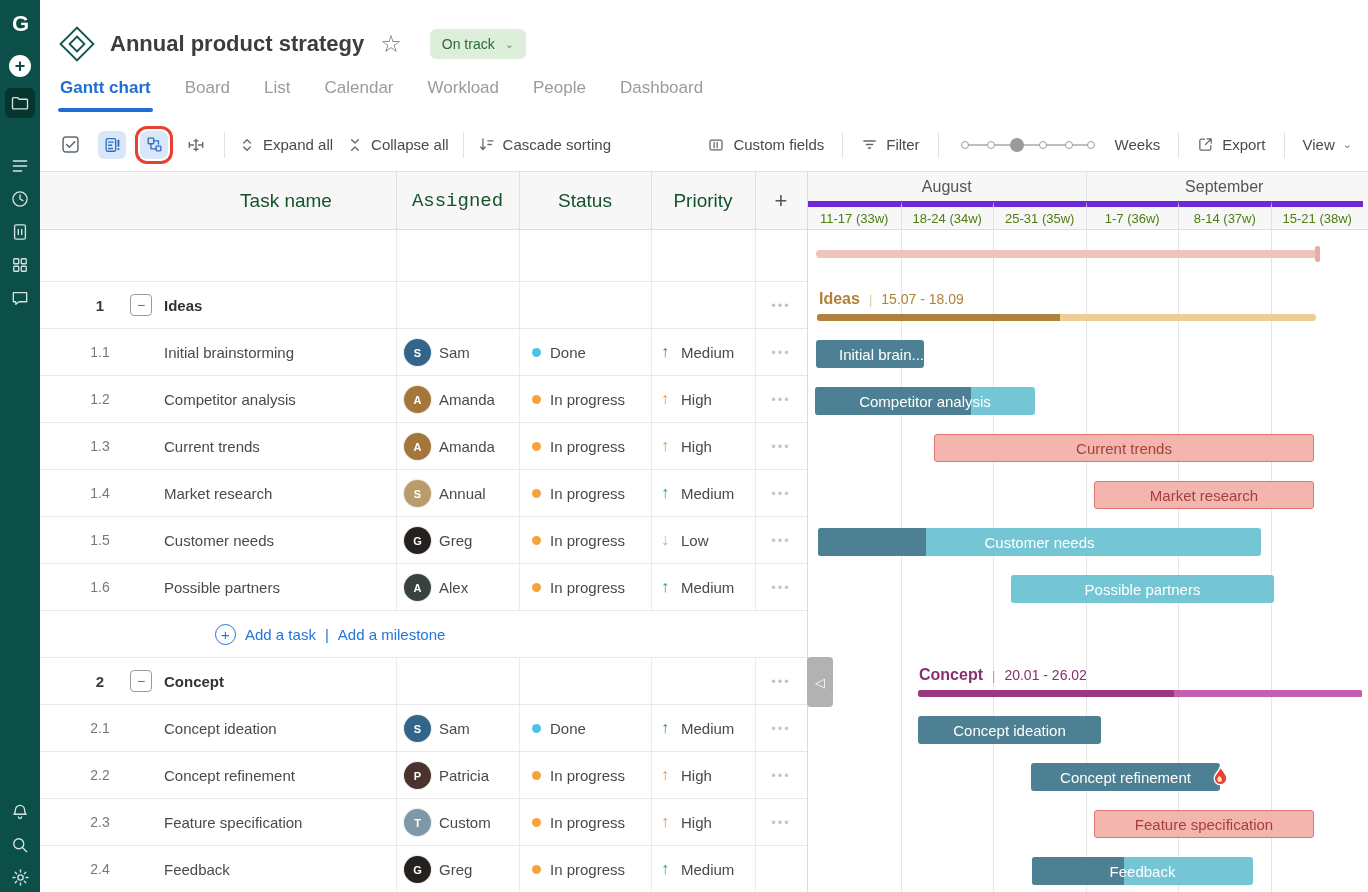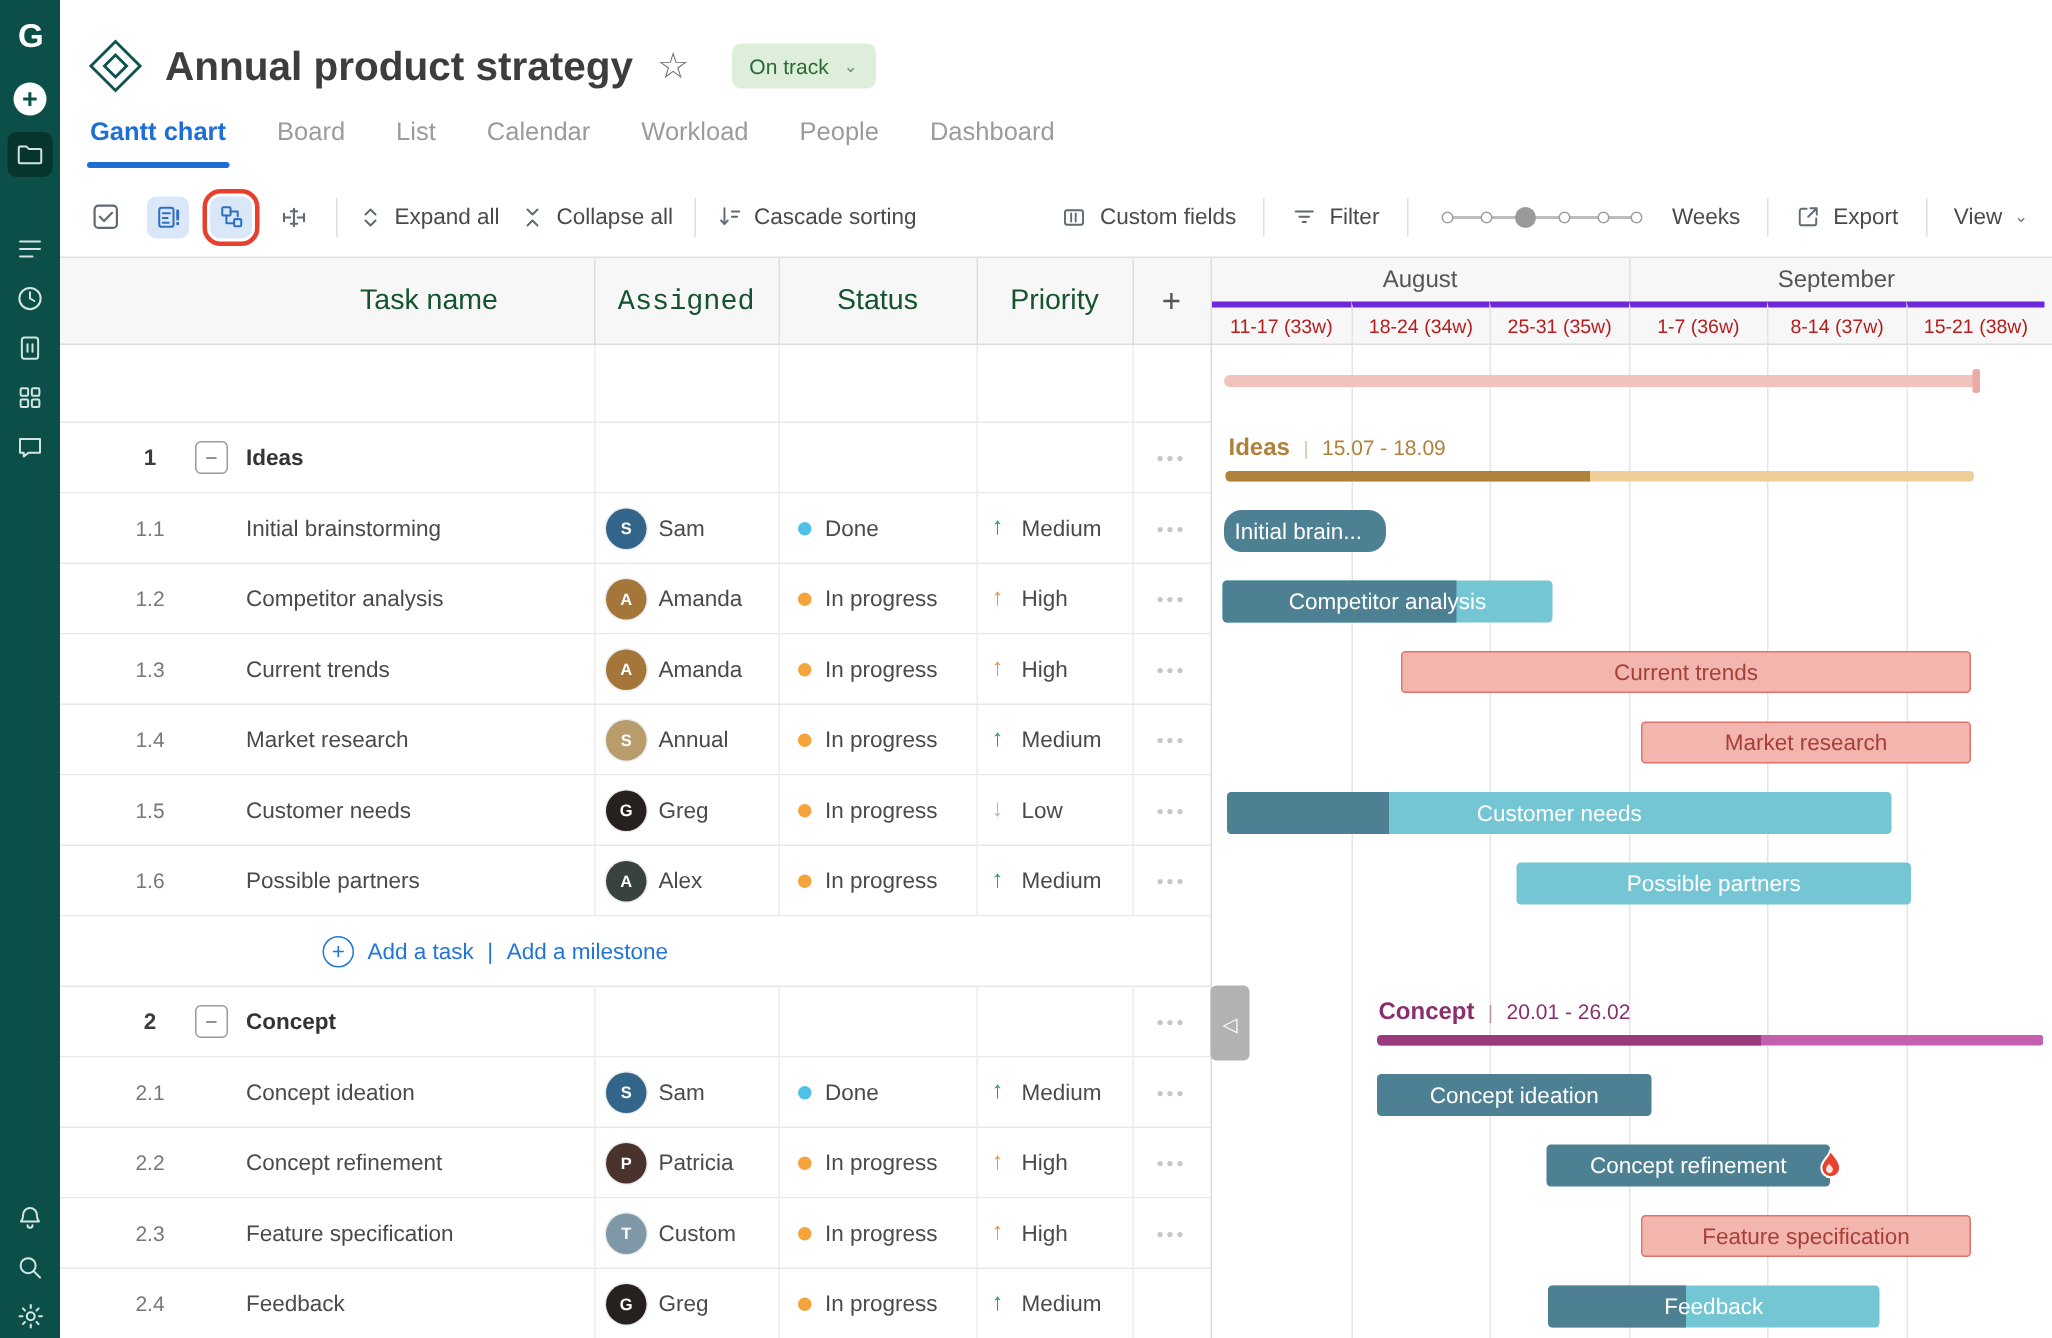--- a/index.html
+++ b/index.html
@@ -12,21 +12,21 @@
   .sb-item { position:absolute; left:0; width:40px; height:32px; display:flex; align-items:center; justify-content:center; color:#d3e5e2; }
   .sb-item svg { stroke:#d3e5e2; fill:none; stroke-width:1.6; stroke-linecap:round; stroke-linejoin:round; }
   .sb-logo { font-weight:bold; font-size:22px; color:#ffffff; letter-spacing:-1px; }
   .sb-active { position:absolute; left:5px; width:30px; height:30px; background:#06342f; border-radius:6px; display:flex; align-items:center; justify-content:center; }
   .sb-plus { width:22px; height:22px; background:#ffffff; border-radius:50%; color:#0b4f48; font-size:18px; font-weight:bold; display:flex; align-items:center; justify-content:center; line-height:1; }
 
   
   #header { position:absolute; left:40px; top:0; width:1328px; height:118px; background:#fff; }
   #title-row { position:absolute; left:18px; top:22px; height:44px; display:flex; align-items:center; gap:14px; }
   #proj-logo { width:38px; height:38px; }
-  #page-title { font-size:27px; font-weight:bold; color:#3d3d3d; }
+  #page-title { font-size:22px; font-weight:bold; color:#3d3d3d; }
   #star { font-size:24px; color:#6f6f6f; margin-left:2px; cursor:pointer; }
   #status-badge { margin-left:14px; background:#ddeeda; color:#2b6a38; font-size:14px; padding:7px 12px; border-radius:6px; display:flex; align-items:center; gap:10px; cursor:pointer; }
   #status-badge .chev { font-size:11px; color:#6d8f72; }
   #tabs { position:absolute; left:20px; top:78px; display:flex; gap:34px; }
   .tab { font-size:17px; color:#9b9b9b; padding-bottom:14px; cursor:pointer; position:relative; }
   .tab.active { color:#1f6ed4; font-weight:bold; }
   .tab.active::after { content:""; position:absolute; left:-2px; right:-2px; bottom:0; height:4px; background:#1f6ed4; border-radius:2px; }
 
   
   #toolbar { position:absolute; left:40px; top:118px; width:1328px; height:54px; border-bottom:1px solid #e2e2e2; display:flex; align-items:center; padding:0 16px; justify-content:space-between; background:#fff;gap:48px; }
@@ -43,21 +43,21 @@
   .stop { position:absolute; top:3px; width:8px; height:8px; border:1.5px solid #9e9e9e; background:#fff; border-radius:50%; }
   .stop.big { width:14px; height:14px; top:0; background:#9a9a9a; border:none; }
   .chev-down { font-size:11px; color:#777; }
 
   
   #band { position:absolute; left:40px; top:172px; width:1328px; height:58px; background:#f7f7f7; border-bottom:1px solid #dcdcdc; }
   .col-label { position:absolute; top:0; height:58px; display:flex; align-items:center; justify-content:center; font-size:19px; color:#14532d; }
   .band-sep { position:absolute; top:0; height:58px; width:1px; background:#e0e0e0; }
   #gantt-scale { position:absolute; left:767px; top:0; width:555px; height:58px; border-left:1px solid #dcdcdc; }
   .month-cell { position:absolute; top:0; height:29px; display:flex; align-items:center; justify-content:center; font-size:16px; color:#555; }
-  .week-cell { position:absolute; top:29px; height:29px; display:flex; align-items:center; justify-content:center; font-size:13px; color:#b91c1c; border-top:4px solid #6d28d9; }
+  .week-cell { position:absolute; top:29px; height:29px; display:flex; align-items:center; justify-content:center; font-size:13px; color:#4d7c0f; border-top:6px solid #6d28d9; }
   .week-cell + .week-cell, .month-sep { border-left:1px solid #e3e3e3; }
   .month-sep { position:absolute; top:0; height:29px; width:1px; background:#e3e3e3; }
 
   
   #rows-layer { position:absolute; left:40px; top:230px; width:767px; height:662px; }
   .trow { position:absolute; left:0; width:767px; border-bottom:1px solid #e8e8e8; background:#fff; }
   .cell-sep { position:absolute; top:0; bottom:0; width:1px; background:#ebebeb; }
   .wbs { position:absolute; left:25px; width:70px; top:0; bottom:0; display:flex; align-items:center; justify-content:center; font-size:14px; color:#787878; }
   .wbs.group { font-weight:bold; color:#3c3c3c; font-size:15px; }
   .collapse-box { position:absolute; left:90px; top:50%; margin-top:-11px; width:22px; height:22px; border:1px solid #9a9a9a; border-radius:4px; color:#6f6f6f; font-size:14px; display:flex; align-items:center; justify-content:center; cursor:pointer; background:#fff; }
@@ -76,21 +76,21 @@
   .add-bar { color:#2276d9; }
 
   
   #gantt-body { position:absolute; left:807px; top:230px; width:555px; height:662px; border-left:1px solid #dcdcdc; overflow:hidden; background:#fff; }
   .gridline { position:absolute; top:0; bottom:0; width:1px; background:#e5e5e5; }
   .gbar { position:absolute; height:28px; border-radius:3px; display:flex; align-items:center; justify-content:center; font-size:15px; overflow:visible; }
   .gbar .prog { position:absolute; left:0; top:0; bottom:0; border-radius:3px 0 0 3px; }
   .gbar .blabel { position:relative; z-index:2; white-space:nowrap; }
   .gbar.teal { color:#fff; }
   .gbar.salmon { border:1.5px solid; }
-  .gbar.left-align { justify-content:flex-start; padding-left:7px; overflow:hidden;border-radius:12px; }
+  .gbar.left-align { justify-content:flex-start; padding-left:23px; overflow:hidden; }
   .ggroup-label { position:absolute; display:flex; align-items:baseline; gap:9px; white-space:nowrap; }
   .ggroup-name { font-size:16px; font-weight:bold; }
   .ggroup-pipe { font-size:13px; opacity:.45; }
   .ggroup-dates { font-size:14px; }
   .ggroup-bar { position:absolute; height:7px; border-radius:3px; }
   .ggroup-bar .prog { position:absolute; left:0; top:0; bottom:0; border-radius:3px 0 0 3px; }
   #project-line { position:absolute; height:8px; border-radius:4px; }
   #project-tick { position:absolute; width:5px; height:16px; border-radius:2px; }
   #collapse-handle { position:absolute; left:807px; top:657px; width:26px; height:50px; background:#b2b2b2; border-radius:4px; z-index:8; display:flex; align-items:center; justify-content:center; color:#fff; font-size:13px; cursor:pointer; }
   .flame { position:absolute; z-index:3; }

